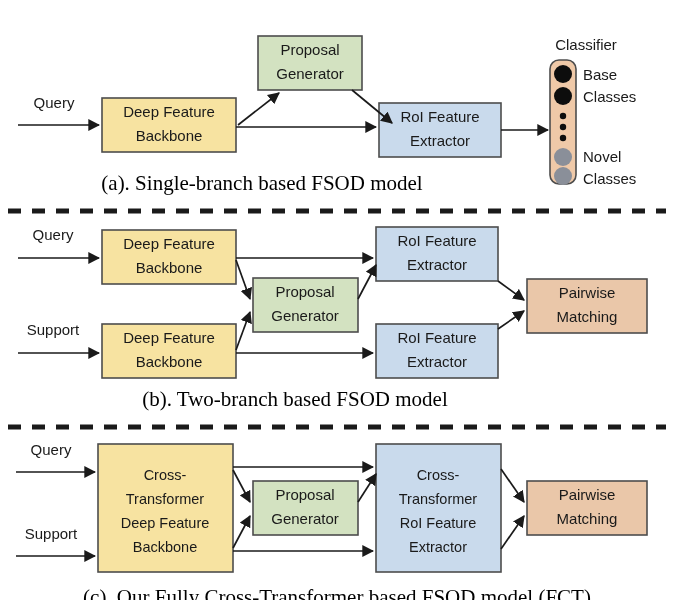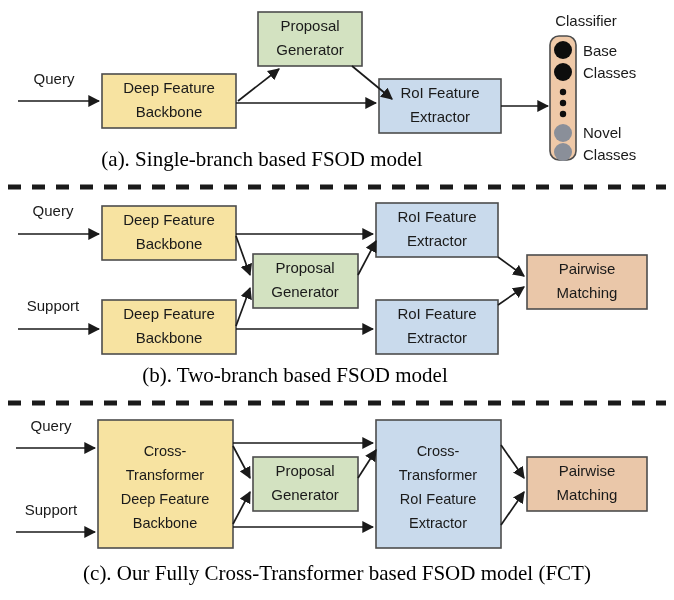--- a/index.html
+++ b/index.html
@@ -1,18 +1,18 @@
 <!DOCTYPE html>
 <html><head>
 <meta charset="utf-8">
 <style>
   html,body{margin:0;padding:0;background:#ffffff;}
   body{width:674px;height:600px;position:relative;overflow:hidden;
        font-family:"Liberation Sans",sans-serif;color:#000;}
-  .figure{position:absolute;inset:0;}
+  .figure{position:absolute;inset:0;margin-top:24px;}
   svg{display:block;}
   .boxlabel{font-family:"Liberation Sans",sans-serif;font-size:15px;fill:#1a1a1a;
             text-anchor:middle;dominant-baseline:middle;}
   .boxlabel.small{font-size:14.5px;}
   .iolabel{font-family:"Liberation Sans",sans-serif;font-size:15px;fill:#1a1a1a;
            text-anchor:middle;}
   .sidelabel{font-family:"Liberation Sans",sans-serif;font-size:15px;fill:#1a1a1a;
              text-anchor:start;}
   .toplabel{font-family:"Liberation Sans",sans-serif;font-size:15px;fill:#1a1a1a;
             text-anchor:middle;}

